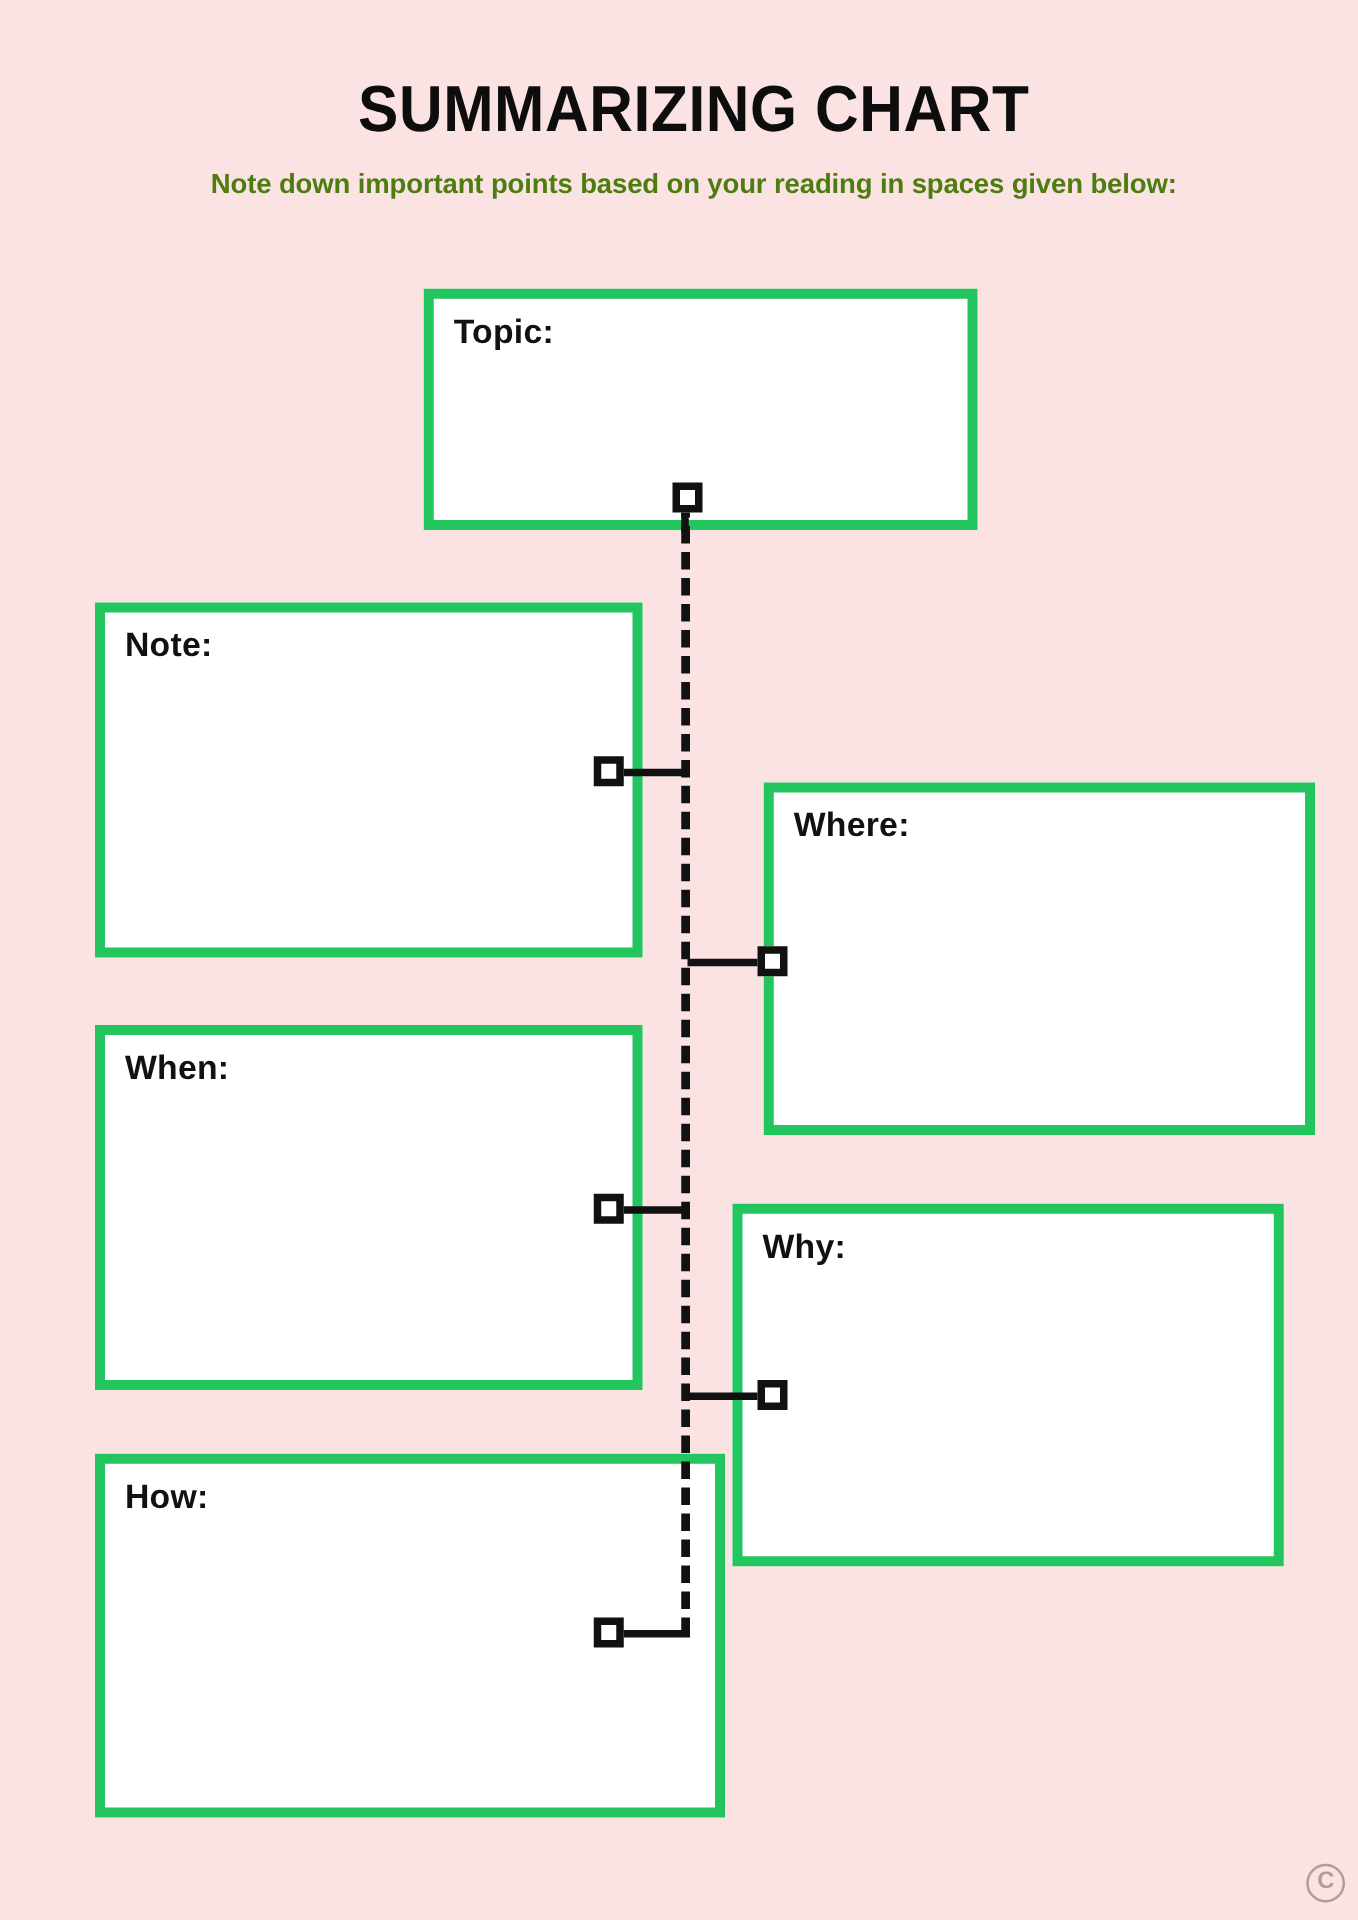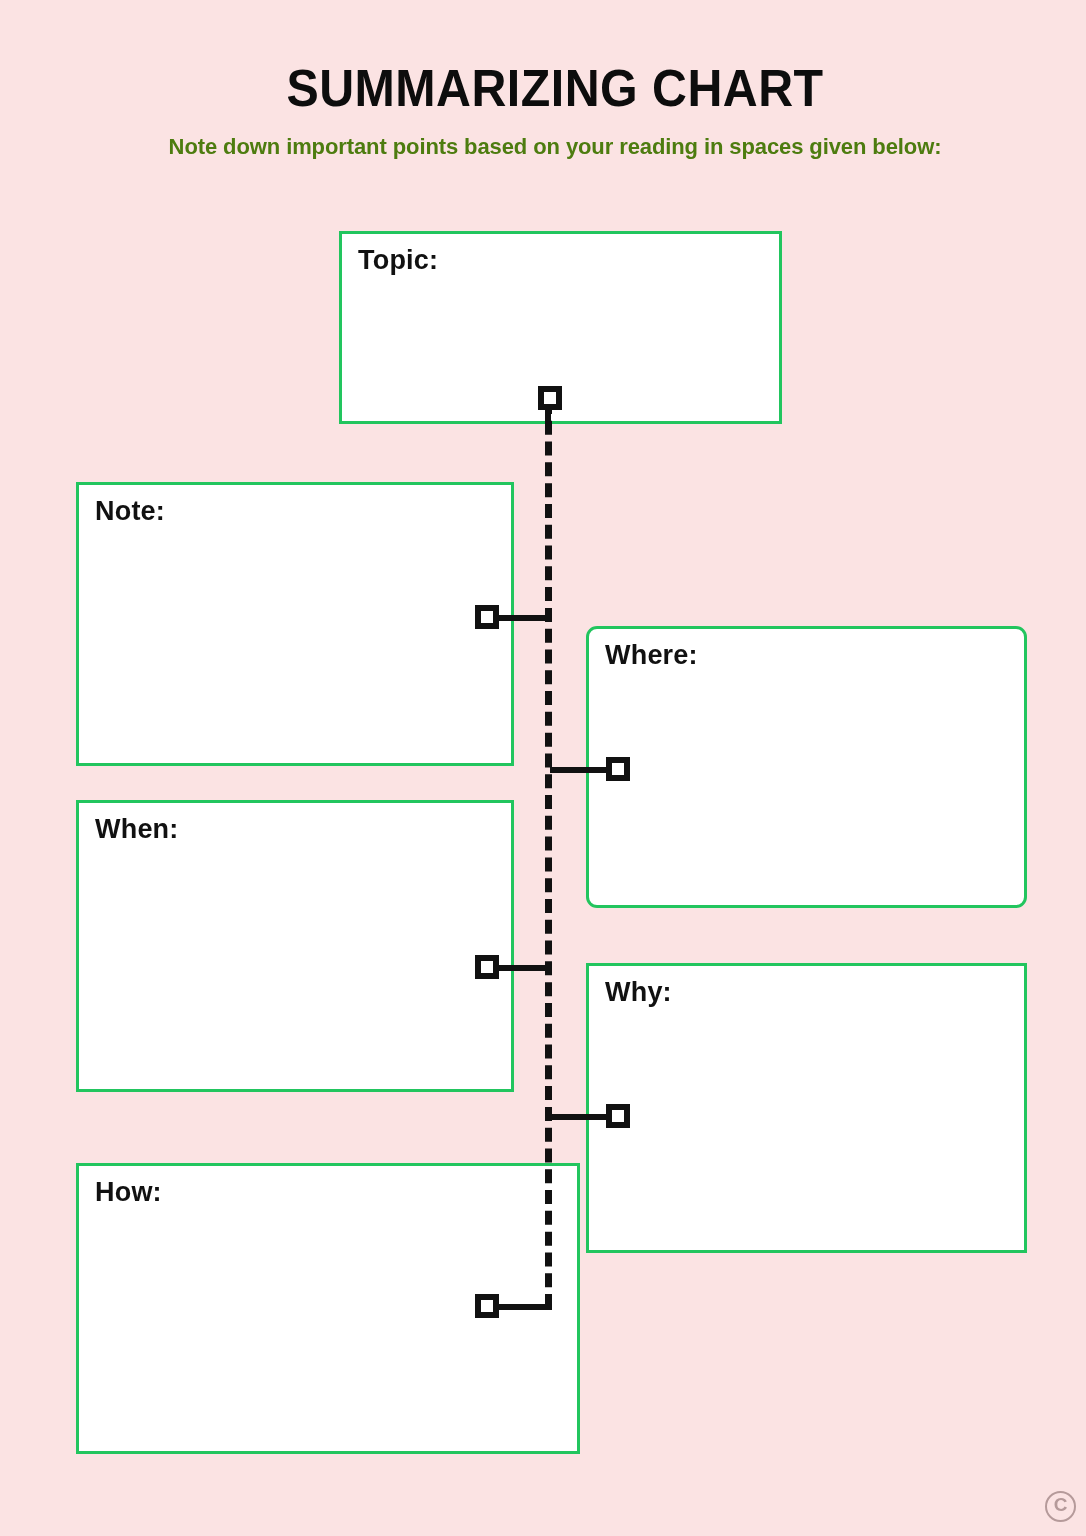--- a/index.html
+++ b/index.html
@@ -45,39 +45,39 @@
     font-size: 22px;
     font-weight: 700;
     color: #4d7c0f;
     letter-spacing: -0.1px;
   }
 
   
   .box {
     position: absolute;
     background: #ffffff;
-    border: 3px solid #22c55e;
+    border: 8px solid #22c55e;
     box-sizing: border-box;
     text-align: center;
   }
   .box-label {
     position: absolute;
     left: 16px;
     top: 11px;
     font-size: 27px;
     font-weight: 700;
     color: #111111;
     letter-spacing: 0.2px;
   }
 
   #box-topic  { left: 327px; top: 231px;  width: 443px; height: 193px; }
   #box-what   { left: 64px;  top: 482px;  width: 438px; height: 284px; }
-  #box-when   { left: 64px;  top: 800px;  width: 438px; height: 292px; }
+  #box-when   { left: 64px;  top: 820px;  width: 438px; height: 292px; }
   #box-how    { left: 64px;  top: 1163px; width: 504px; height: 291px; }
-  #box-where  { left: 574px; top: 626px;  width: 441px; height: 282px; border-radius: 11px; }
+  #box-where  { left: 599px; top: 626px;  width: 441px; height: 282px; }
   #box-why    { left: 574px; top: 963px;  width: 441px; height: 290px; padding-left: 40px; }
 
   
   .spine {
     position: absolute;
     left: 533px;
     top: 400px;
     width: 0;
     height: 908px;
     border-left: 7px dashed #111111;

